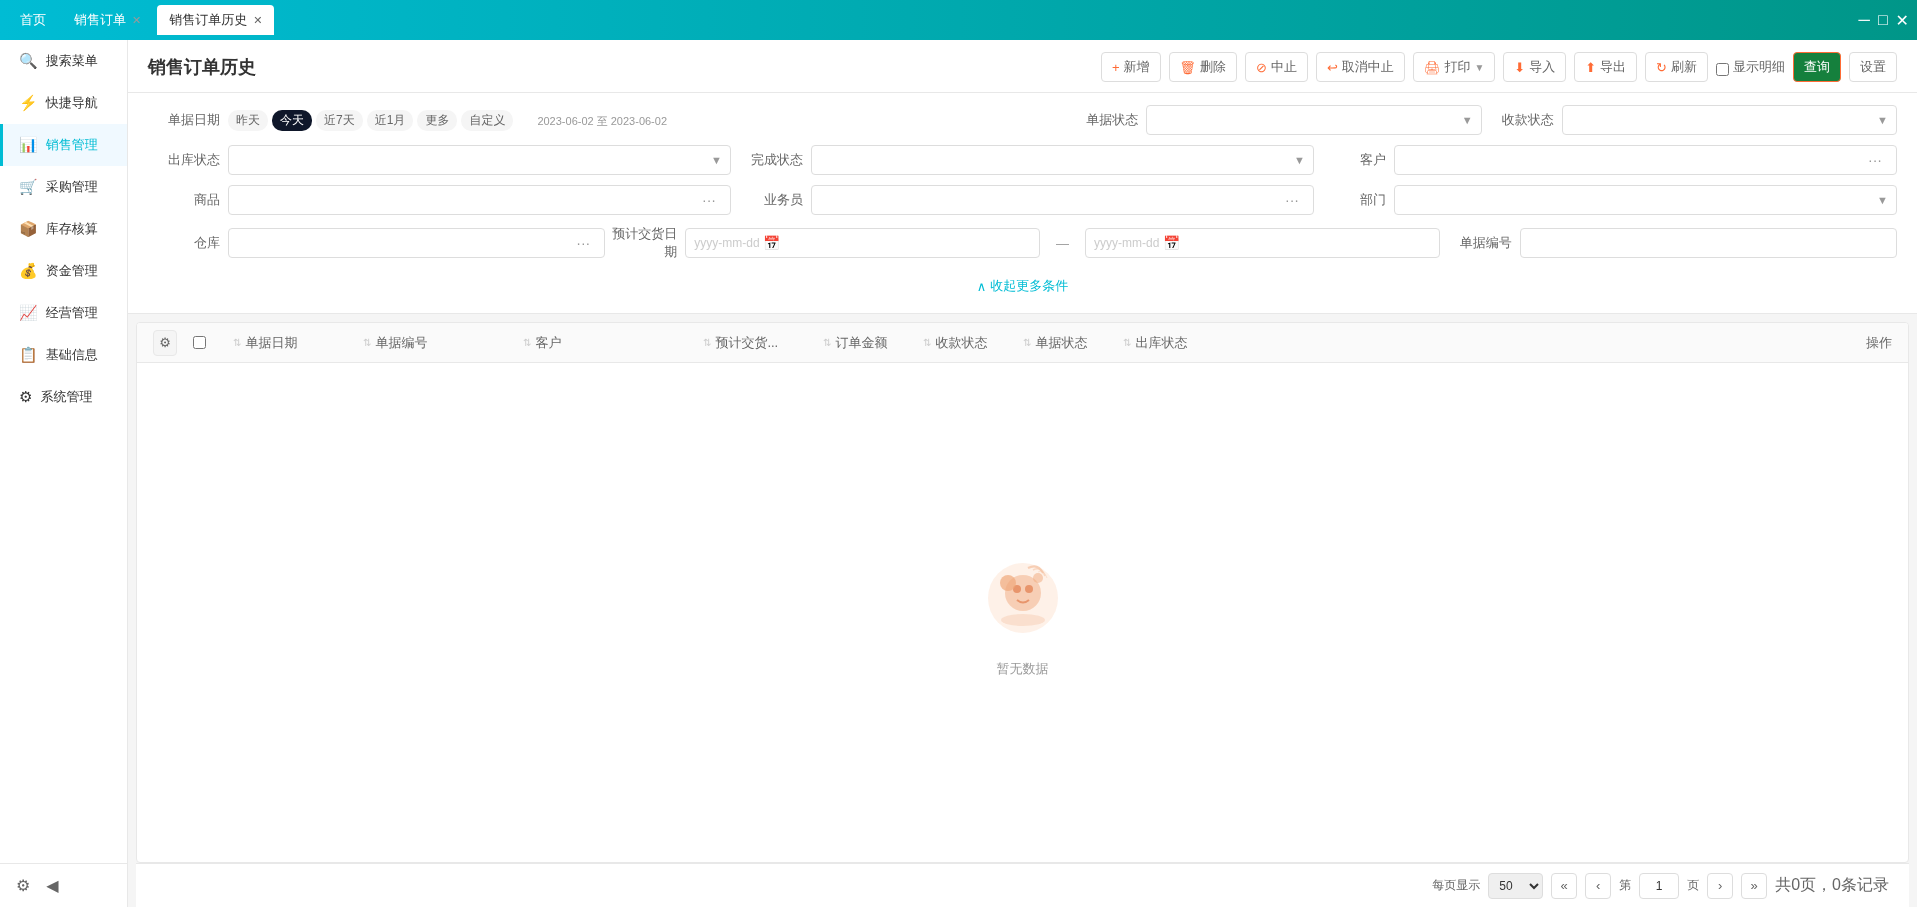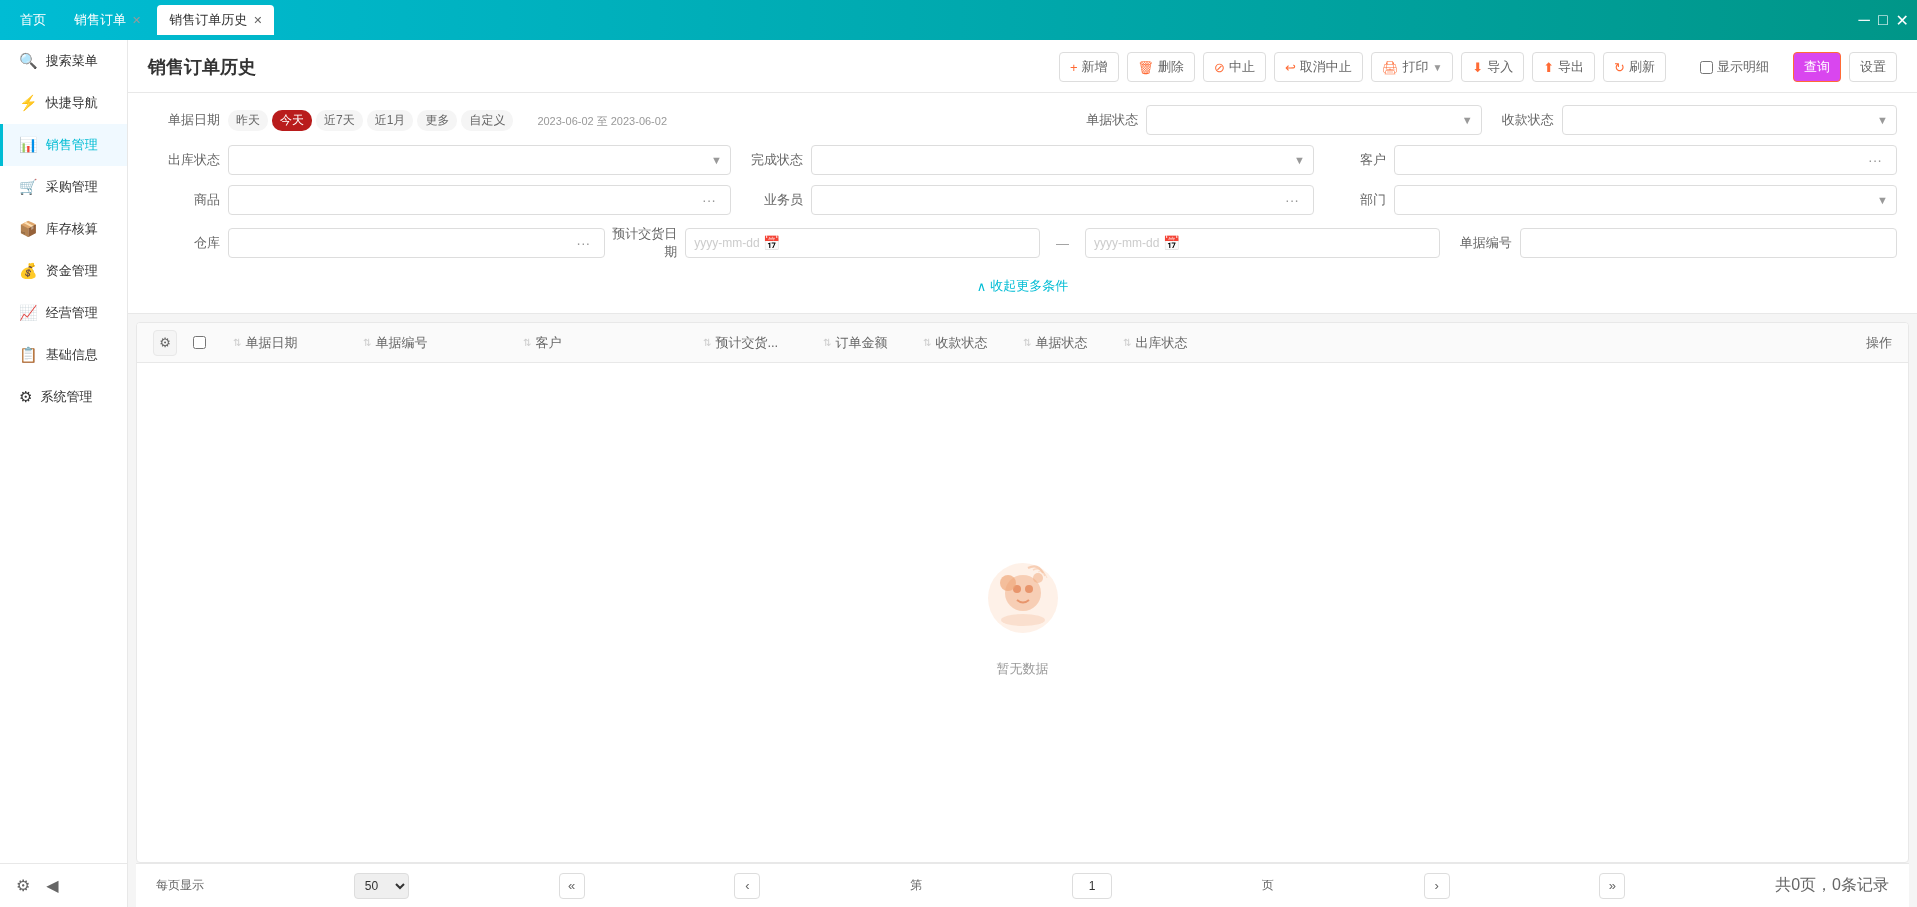--- a/index.html
+++ b/index.html
@@ -99,23 +99,23 @@
       gap: 4px;
       padding: 5px 10px;
       border: 1px solid #ddd;
       background: #fff;
       border-radius: 4px;
       cursor: pointer;
       color: #666;
       font-size: 12px;
       white-space: nowrap;
     }
-    .toolbar-btn.primary { background: #d946ef; border-color: #ff6b35; color: #fff; margin-left: 16px; }
+    .toolbar-btn.primary { background: #15803d; border-color: #ff6b35; color: #fff; }
     .toolbar-btn .icon { color: #ff6b35; font-size: 13px; }
-    .checkbox-label { display: flex; align-items: center; gap: 4px; font-size: 12px; color: #666; cursor: pointer; margin-left: 26px; }
+    .checkbox-label { display: flex; align-items: flex-end; gap: 4px; font-size: 12px; color: #666; cursor: pointer; }
 
     
     .filter-area {
       padding: 12px 20px;
       background: #fff;
       border-bottom: 1px solid #e8e8e8;
       flex-shrink: 0;
     }
     .filter-row {
       display: flex;
@@ -161,21 +161,21 @@
     }
     .date-chip {
       padding: 2px 8px;
       border-radius: 10px;
       background: #f5f5f5;
       color: #666;
       font-size: 12px;
       cursor: pointer;
     }
     .date-chip.active {
-      background: #b91c1c;
+      background: #0f172a;
       color: #fff;
     }
     .date-sub { font-size: 11px; color: #999; margin-top: 2px; }
     .date-input-field {
       height: 30px;
       border: 1px solid #ddd;
       border-radius: 4px;
       padding: 0 8px;
       font-size: 12px;
       color: #999;
@@ -258,21 +258,21 @@
     }
     .empty-text { color: #999; font-size: 13px; }
 
     
     .pagination-bar {
       height: 44px;
       background: #fff;
       border-top: 1px solid #e8e8e8;
       display: flex;
       align-items: center;
-      justify-content: space-between;
+      justify-content: flex-end;
       padding: 4px 20px;
       gap: 8px;
       flex-shrink: 0;
       margin: 0 8px;
     }
     .page-size-label { color: #666; font-size: 12px; }
     .page-size-select {
       height: 26px;
       border: 1px solid #ddd;
       border-radius: 4px;

